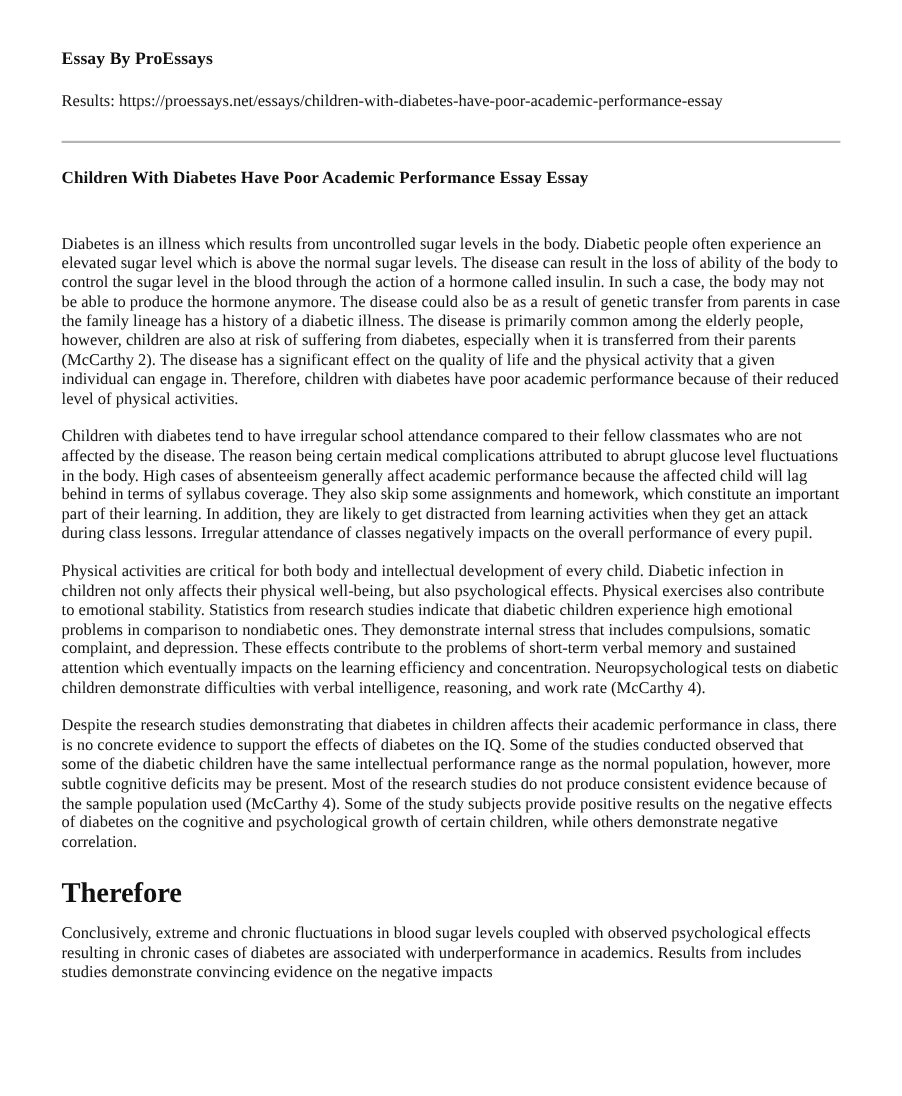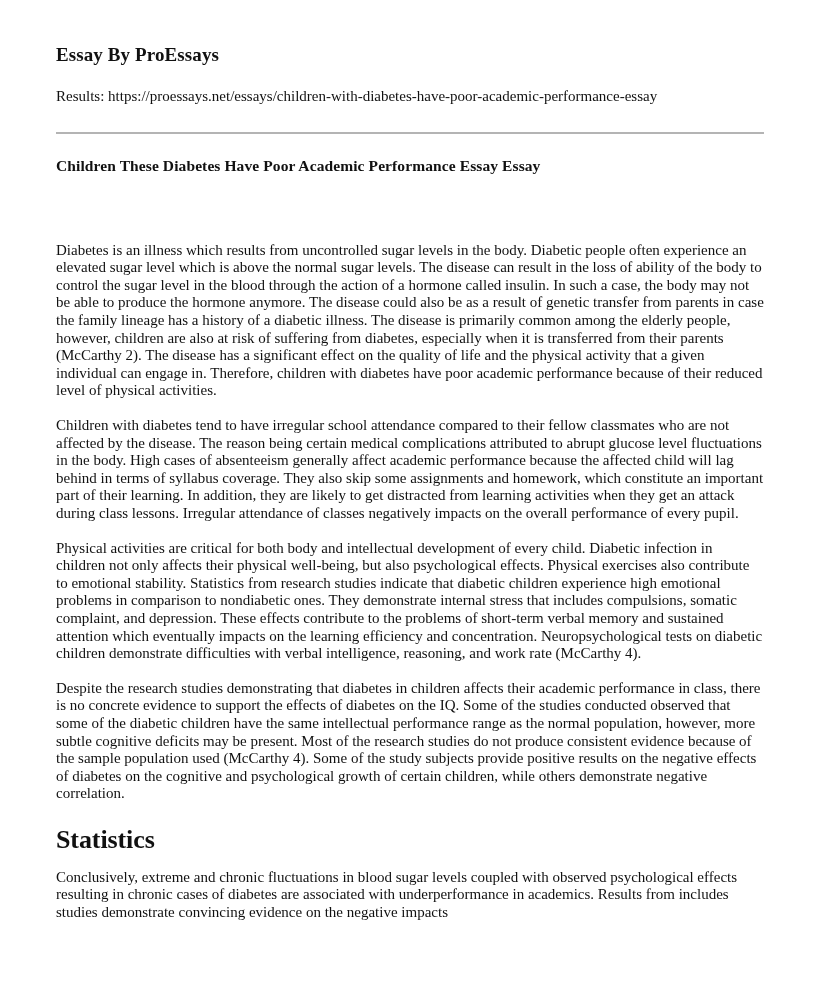--- a/index.html
+++ b/index.html
@@ -18,21 +18,21 @@
   .page {
     width: 820px;
     height: 996px;
     box-sizing: border-box;
     padding: 44px 56px 0 56px;
     background: #ffffff;
     position: relative;
     overflow: hidden;
   }
   .site-title {
-    font-size: 19px;
+    font-size: 16px;
     font-weight: bold;
     letter-spacing: 0.1px;
     margin: 0 0 20px 0;
     line-height: 1.2;
   }
   .source-line {
     font-size: 15px;
     font-weight: normal;
     margin: 0 0 26px 0;
     line-height: 1.25;
@@ -46,21 +46,21 @@
     height: 0;
   }
   .doc-title {
     font-size: 15.5px;
     font-weight: bold;
     letter-spacing: 0.1px;
     margin: 22px 0 0 0;
     line-height: 1.3;
   }
   .body-block {
-    margin-top: 66px;
+    margin-top: 42px;
   }
   p.para {
     font-size: 15px;
     line-height: 17.6px;
     margin: 0 0 17px 0;
     text-align: left;
     color: #111111;
   }
   h2.section-heading {
     font-size: 26px;
@@ -77,31 +77,31 @@
 <body>
 
 <div class="page">
 
   <div class="site-title">Essay By ProEssays</div>
 
   <div class="source-line">Results: https://proessays.net/essays/children-with-diabetes-have-poor-academic-performance-essay</div>
 
   <hr class="divider">
 
-  <div class="doc-title">Children These Diabetes Have Poor Academic Performance Essay Essay</div>
+  <div class="doc-title">Children With Diabetes Have Poor Academic Performance Essay Essay</div>
 
   <div class="body-block">
 
     <p class="para">Diabetes is an illness which results from uncontrolled sugar levels in the body. Diabetic people often experience an elevated sugar level which is above the normal sugar levels. The disease can result in the loss of ability of the body to control the sugar level in the blood through the action of a hormone called insulin. In such a case, the body may not be able to produce the hormone anymore. The disease could also be as a result of genetic transfer from parents in case the family lineage has a history of a diabetic illness. The disease is primarily common among the elderly people, however, children are also at risk of suffering from diabetes, especially when it is transferred from their parents (McCarthy 2). The disease has a significant effect on the quality of life and the physical activity that a given individual can engage in. Therefore, children with diabetes have poor academic performance because of their reduced level of physical activities.</p>
 
     <p class="para">Children with diabetes tend to have irregular school attendance compared to their fellow classmates who are not affected by the disease. The reason being certain medical complications attributed to abrupt glucose level fluctuations in the body. High cases of absenteeism generally affect academic performance because the affected child will lag behind in terms of syllabus coverage. They also skip some assignments and homework, which constitute an important part of their learning. In addition, they are likely to get distracted from learning activities when they get an attack during class lessons. Irregular attendance of classes negatively impacts on the overall performance of every pupil.</p>
 
     <p class="para">Physical activities are critical for both body and intellectual development of every child. Diabetic infection in children not only affects their physical well-being, but also psychological effects. Physical exercises also contribute to emotional stability. Statistics from research studies indicate that diabetic children experience high emotional problems in comparison to nondiabetic ones. They demonstrate internal stress that includes compulsions, somatic complaint, and depression. These effects contribute to the problems of short-term verbal memory and sustained attention which eventually impacts on the learning efficiency and concentration. Neuropsychological tests on diabetic children demonstrate difficulties with verbal intelligence, reasoning, and work rate (McCarthy 4).</p>
 
     <p class="para">Despite the research studies demonstrating that diabetes in children affects their academic performance in class, there is no concrete evidence to support the effects of diabetes on the IQ. Some of the studies conducted observed that some of the diabetic children have the same intellectual performance range as the normal population, however, more subtle cognitive deficits may be present. Most of the research studies do not produce consistent evidence because of the sample population used (McCarthy 4). Some of the study subjects provide positive results on the negative effects of diabetes on the cognitive and psychological growth of certain children, while others demonstrate negative correlation.</p>
 
-    <h2 class="section-heading">Statistics</h2>
+    <h2 class="section-heading">Therefore</h2>
 
     <p class="para clip-last">Conclusively, extreme and chronic fluctuations in blood sugar levels coupled with observed psychological effects resulting in chronic cases of diabetes are associated with underperformance in academics. Results from includes studies demonstrate convincing evidence on the negative impacts</p>
 
   </div>
 
 </div>
 
 </body></html>

